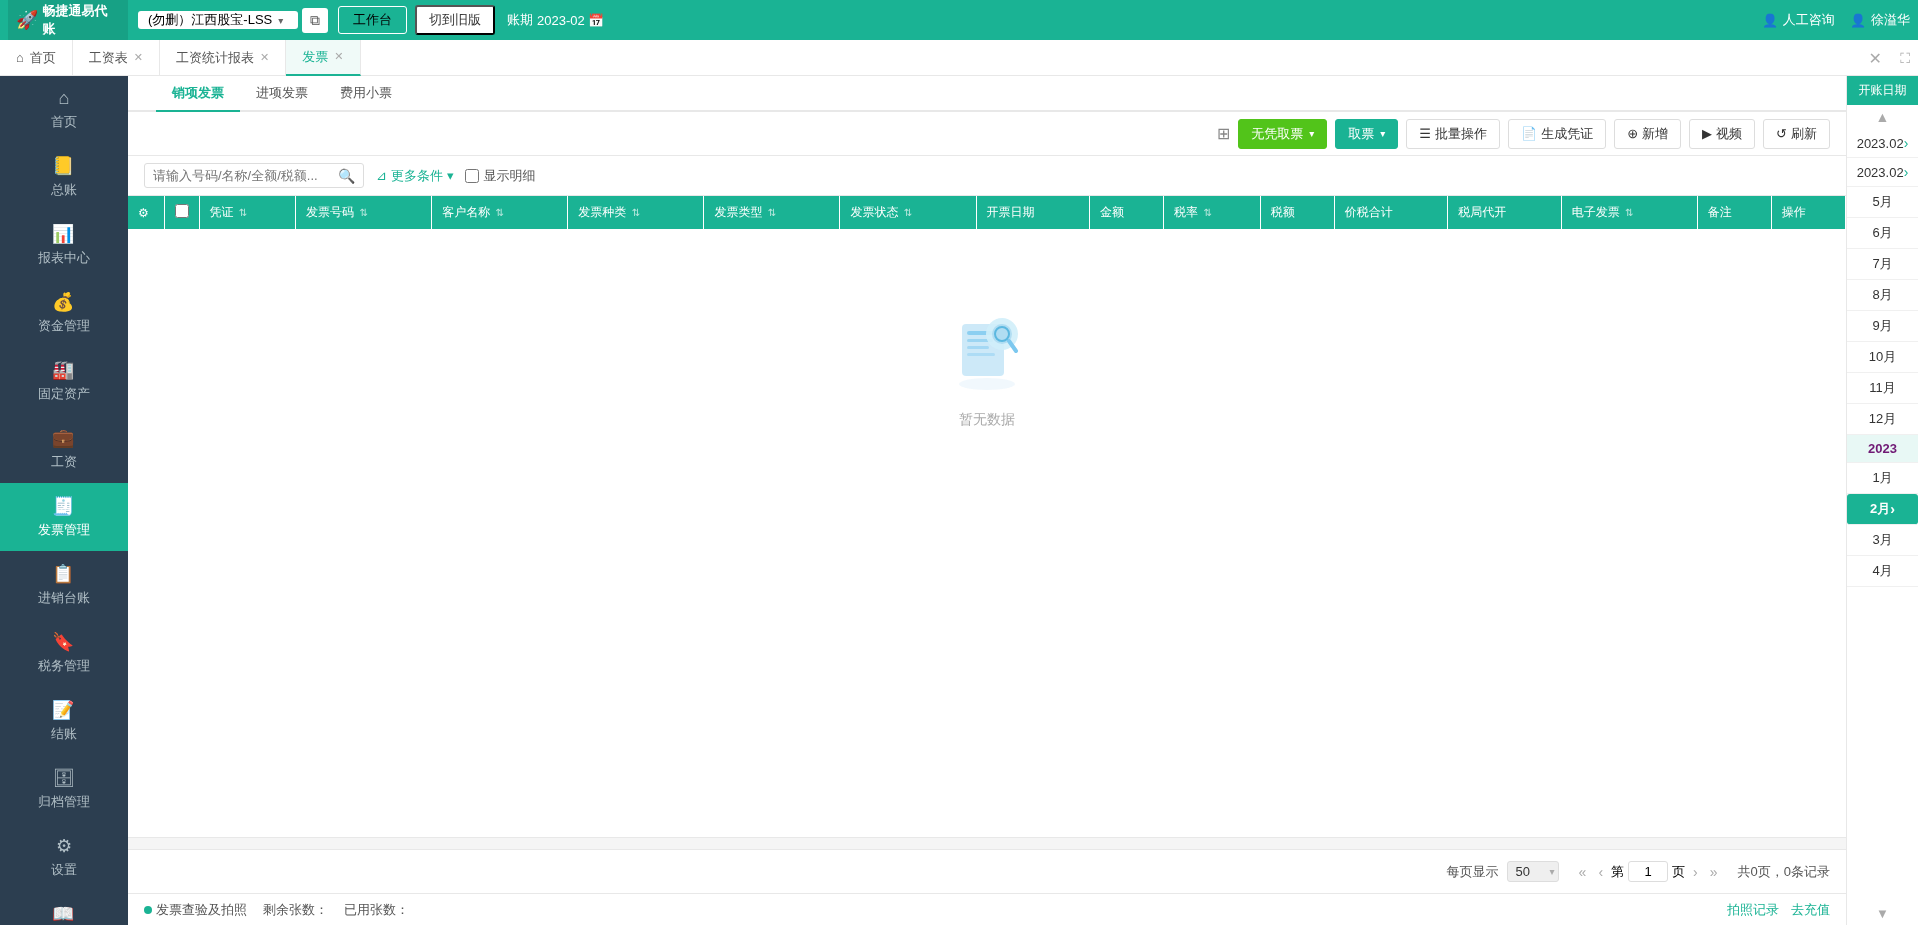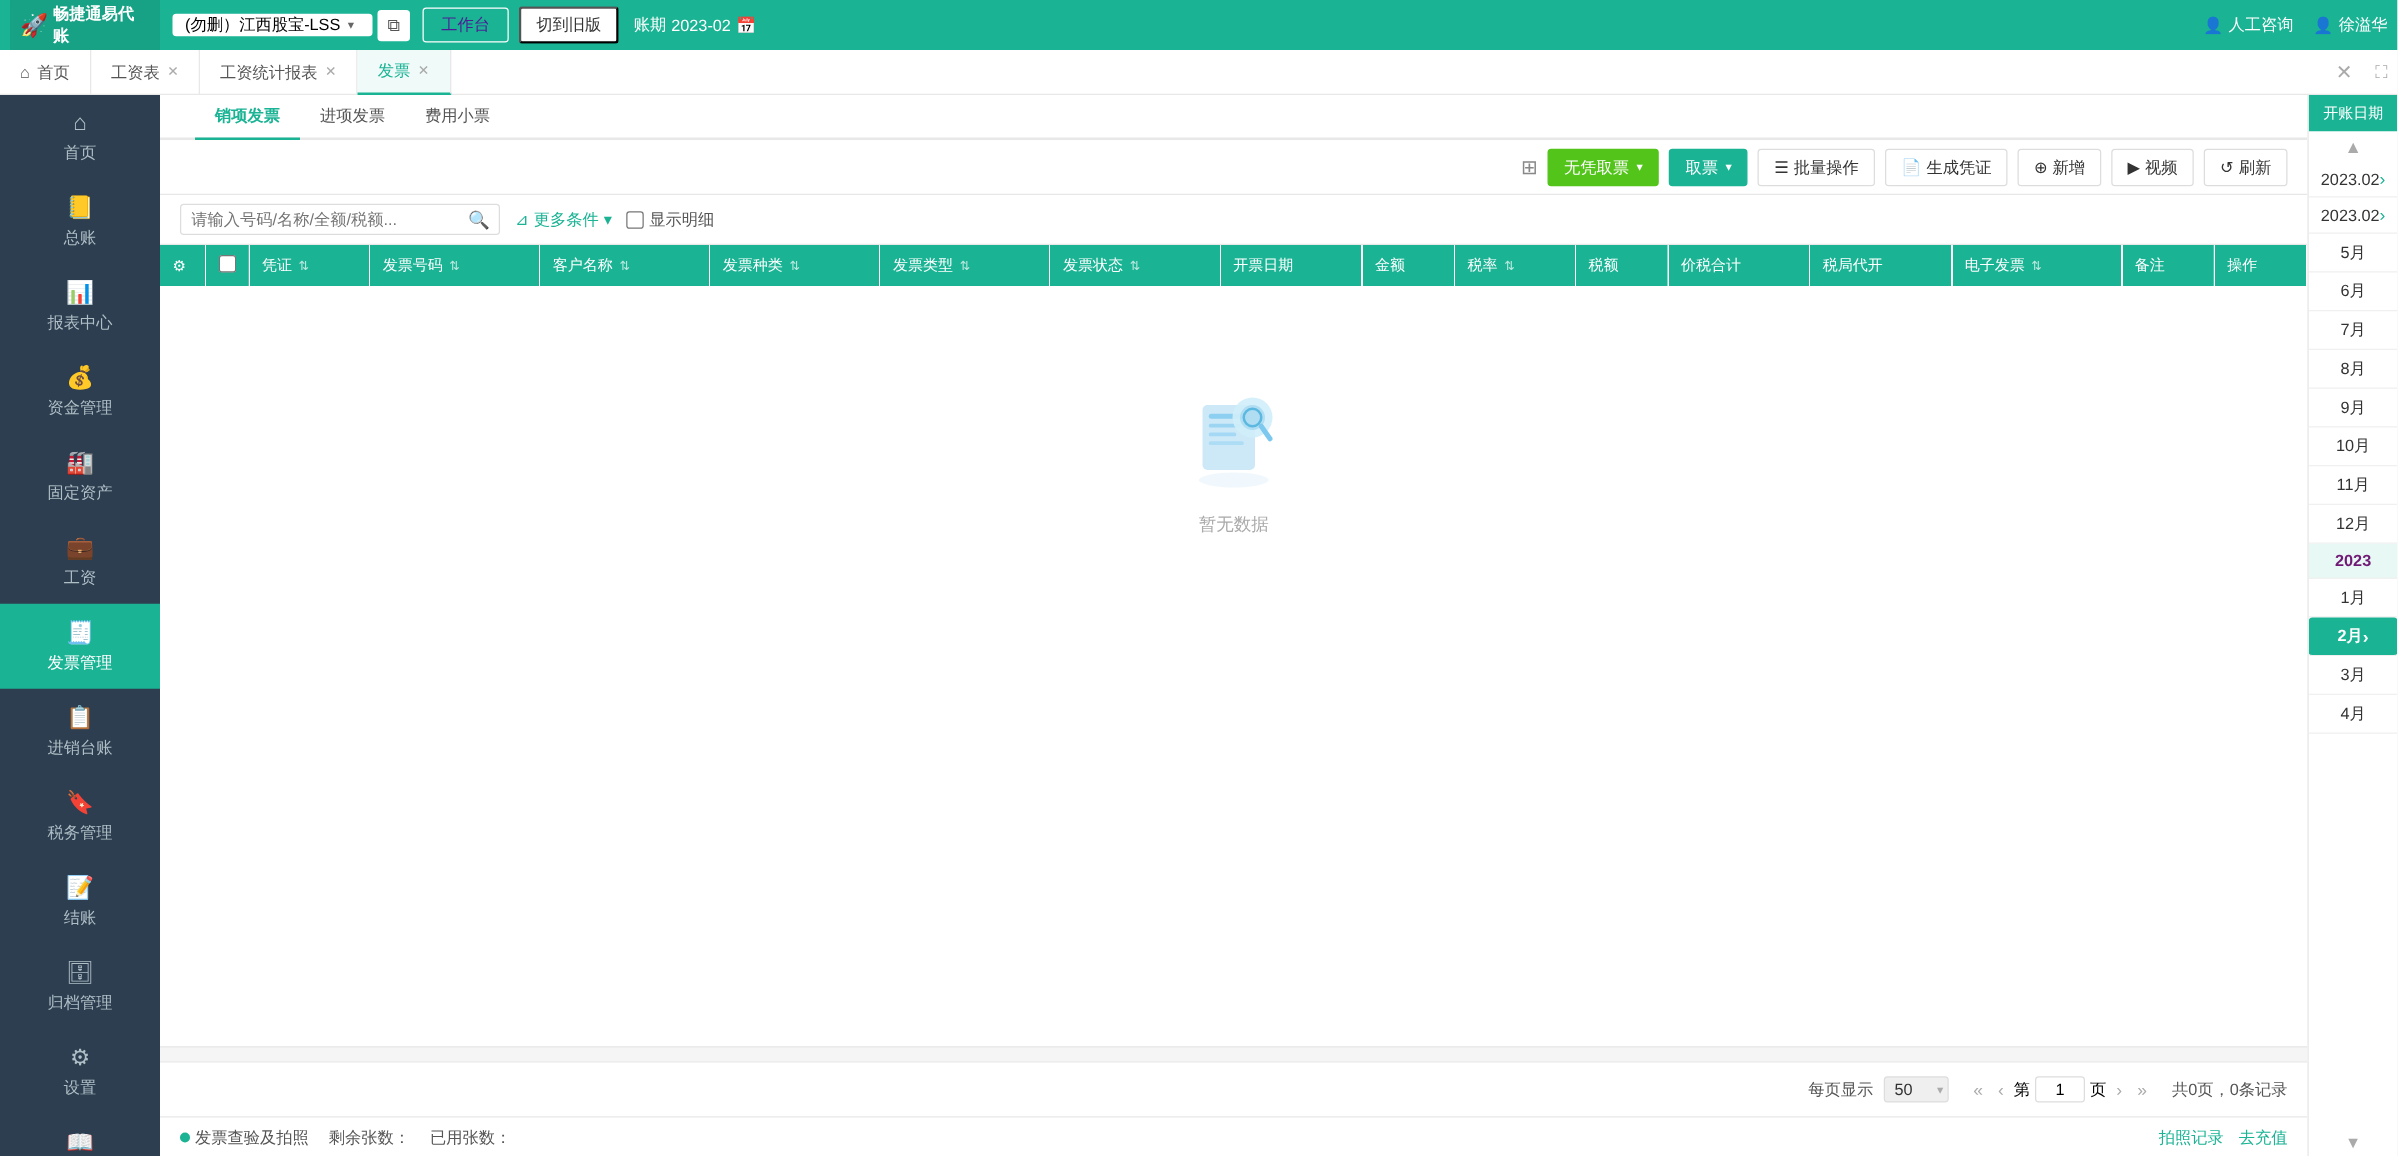--- a/index.html
+++ b/index.html
@@ -5,21 +5,21 @@
     * { box-sizing: border-box; margin: 0; padding: 0; font-family: 'Microsoft YaHei', Arial, sans-serif; font-size: 13px; }
     body { background: #f0f2f5; overflow: hidden; width: 1918px; height: 925px; display: flex; flex-direction: column; }
 
     
     .top-bar { height: 40px; background: #1ab394; display: flex; align-items: center; padding: 0 8px; flex-shrink: 0; }
     .logo { width: 120px; background: #17a185; color: #fff; font-size: 14px; font-weight: bold; padding: 4px 8px; border-radius: 3px; display: flex; align-items: center; gap: 4px; margin-right: 10px; }
     .logo-icon { font-size: 18px; }
     .company-selector { background: #fff; border-radius: 3px; padding: 0 10px; display: flex; align-items: center; gap: 6px; cursor: pointer; font-size: 13px; min-width: 160px; }
     .company-selector .arrow { color: #666; font-size: 10px; }
     .copy-icon { background: #fff; border-radius: 3px; padding: 4px 8px; cursor: pointer; margin-left: 4px; color: #555; font-size: 14px; }
-    .workbench-btn { background: #1ab394; color: #4c1d95; border: 1.5px solid #fff; border-radius: 3px; padding: 4px 14px; margin-left: 10px; cursor: pointer; font-size: 13px; }
+    .workbench-btn { background: #1ab394; color: #000000; border: 1.5px solid #fff; border-radius: 3px; padding: 4px 14px; margin-left: 10px; cursor: pointer; font-size: 13px; }
     .switch-btn { background: #fff; color: #333; border-radius: 3px; padding: 4px 12px; margin-left: 8px; cursor: pointer; font-size: 13px; }
     .period-info { color: #fff; margin-left: 12px; font-size: 13px; display: flex; align-items: center; gap: 4px; }
     .top-right { margin-left: auto; display: flex; align-items: center; gap: 16px; color: #fff; font-size: 13px; }
     .top-right-item { display: flex; align-items: center; gap: 4px; cursor: pointer; }
 
     
     .tab-bar { height: 36px; background: #fff; display: flex; align-items: center; padding: 0 0 0 0; border-bottom: 1px solid #e8e8e8; flex-shrink: 0; position: relative; }
     .tab-item { padding: 0 16px; height: 36px; display: flex; align-items: center; gap: 6px; cursor: pointer; color: #555; border-right: 1px solid #e8e8e8; font-size: 13px; }
     .tab-item.active { color: #1ab394; border-bottom: 2px solid #1ab394; background: #f0faf8; }
     .tab-item .close-icon { color: #aaa; font-size: 11px; cursor: pointer; }
@@ -47,21 +47,21 @@
     
     .toolbar { height: 44px; background: #fff; display: flex; align-items: center; padding: 0 16px; gap: 8px; border-bottom: 1px solid #e8e8e8; flex-shrink: 0; justify-content: flex-end; }
     .toolbar-btn { padding: 5px 12px; border-radius: 3px; cursor: pointer; font-size: 13px; border: 1px solid #ddd; background: #fff; color: #333; display: flex; align-items: center; gap: 4px; }
     .toolbar-btn.green { background: #52c41a; color: #fff; border-color: #52c41a; }
     .toolbar-btn.teal { background: #1ab394; color: #fff; border-color: #1ab394; }
     .toolbar-btn.outline { background: #fff; color: #333; border: 1px solid #ddd; }
     .grid-icon { color: #888; font-size: 16px; cursor: pointer; }
 
     
     .filter-bar { height: 40px; background: #fff; display: flex; align-items: center; padding: 0 16px; gap: 12px; border-bottom: 1px solid #e8e8e8; flex-shrink: 0; }
-    .search-input { border: 1px solid #ddd; border-radius: 3px; padding: 4px 28px 4px 8px; font-size: 13px; color: #333; outline: none; width: 256px; position: relative; }
+    .search-input { border: 1px solid #ddd; border-radius: 3px; padding: 4px 28px 4px 8px; font-size: 13px; color: #333; outline: none; width: 220px; position: relative; }
     .search-wrap { position: relative; display: flex; align-items: center; }
     .search-icon-inner { position: absolute; right: 8px; color: #aaa; font-size: 14px; pointer-events: none; }
     .filter-btn { display: flex; align-items: center; gap: 4px; color: #1ab394; cursor: pointer; font-size: 13px; }
     .filter-icon { font-size: 13px; }
     .show-detail { display: flex; align-items: center; gap: 4px; color: #555; font-size: 13px; cursor: pointer; }
 
     
     .table-wrap { flex: 1; overflow: auto; background: #fff; }
     .data-table { width: 100%; border-collapse: collapse; min-width: 1400px; }
     .data-table th { background: #1ab394; color: #fff; padding: 8px 10px; text-align: left; font-weight: normal; font-size: 12px; white-space: nowrap; border-right: 1px solid rgba(255,255,255,0.2); position: sticky; top: 0; z-index: 2; }

